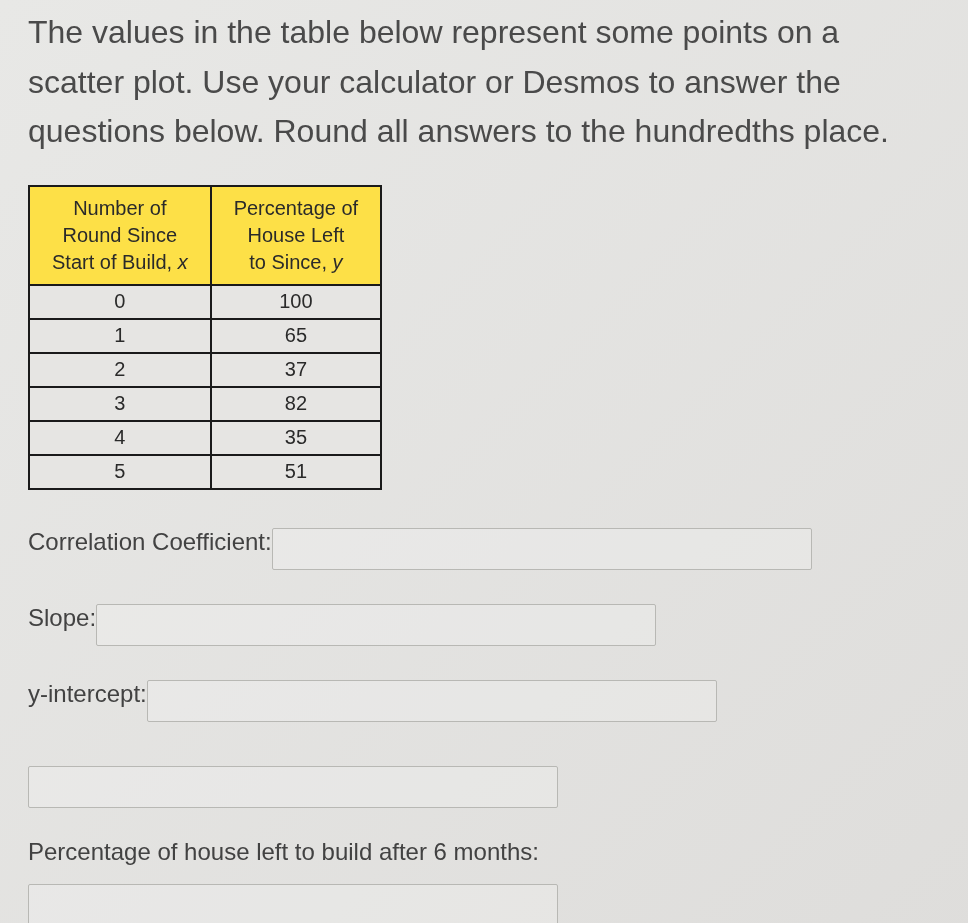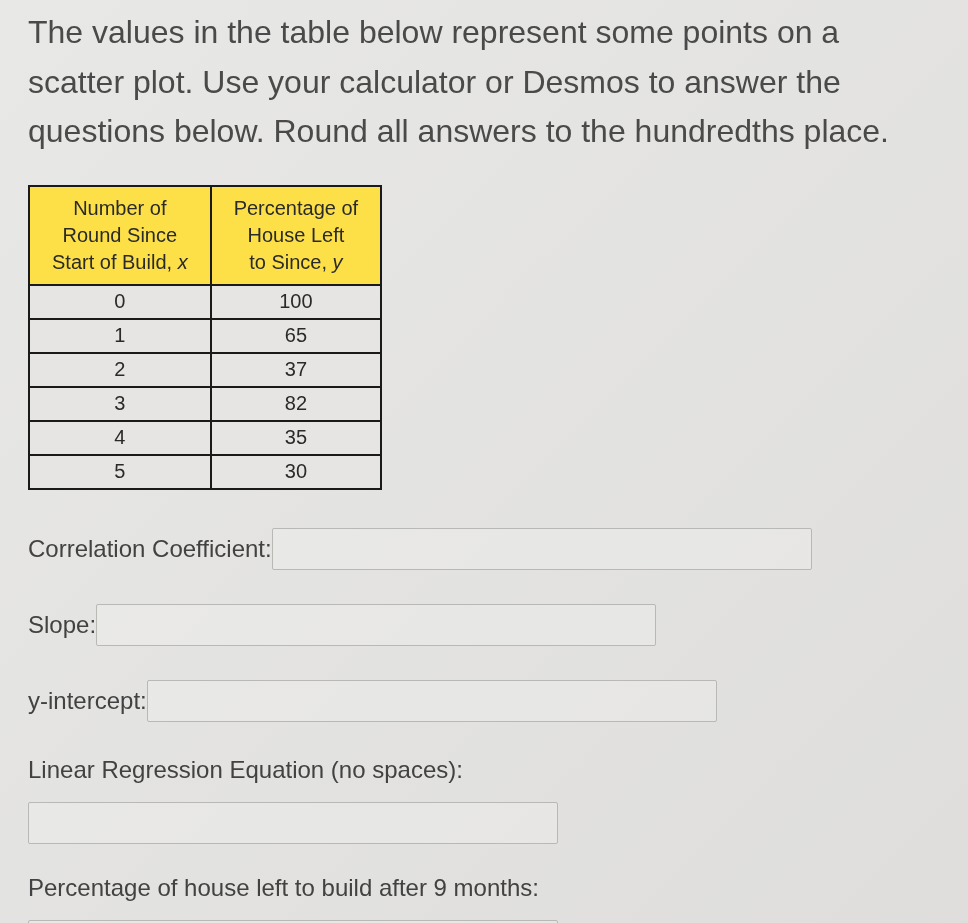--- a/index.html
+++ b/index.html
@@ -42,21 +42,21 @@
     }
     table.data-table th .var {
       font-style: italic;
     }
     table.data-table td {
       padding: 4px 22px;
       height: 34px;
     }
     .field-row {
       display: flex;
-      align-items: center;
+      align-items: flex-start;
       margin-bottom: 34px;
     }
     .field-label {
       font-size: 24px;
       color: #424242;
       white-space: nowrap;
     }
     .text-input {
       border: 1px solid #b8b8b4;
       background: rgba(255,255,255,0.2);
@@ -114,41 +114,40 @@
     <tr>
       <td>3</td>
       <td>82</td>
     </tr>
     <tr>
       <td>4</td>
       <td>35</td>
     </tr>
     <tr>
       <td>5</td>
-      <td>30</td>
+      <td>51</td>
     </tr>
   </tbody>
 </table>
 
 <div class="field-row">
   <span class="field-label">Correlation Coefficient:</span>
   <input type="text" class="text-input input-wide" value="" style="">
 </div>
 
 <div class="field-row">
   <span class="field-label">Slope:</span>
   <input type="text" class="text-input input-med" value="" style="">
 </div>
 
 <div class="field-row">
   <span class="field-label">y-intercept:</span>
   <input type="text" class="text-input input-long" value="" style="">
 </div>
 
 <div class="block-group">
-  <div class="block-label">Linear Regression Equation (no spaces):</div>
   <input type="text" class="text-input input-solo" value="" style="">
 </div>
 
 <div class="block-group">
-  <div class="block-label">Percentage of house left to build after 9 months:</div>
+  <div class="block-label">Percentage of house left to build after 6 months:</div>
   <input type="text" class="text-input input-solo" value="" style="">
 </div>
 
 </body></html>

